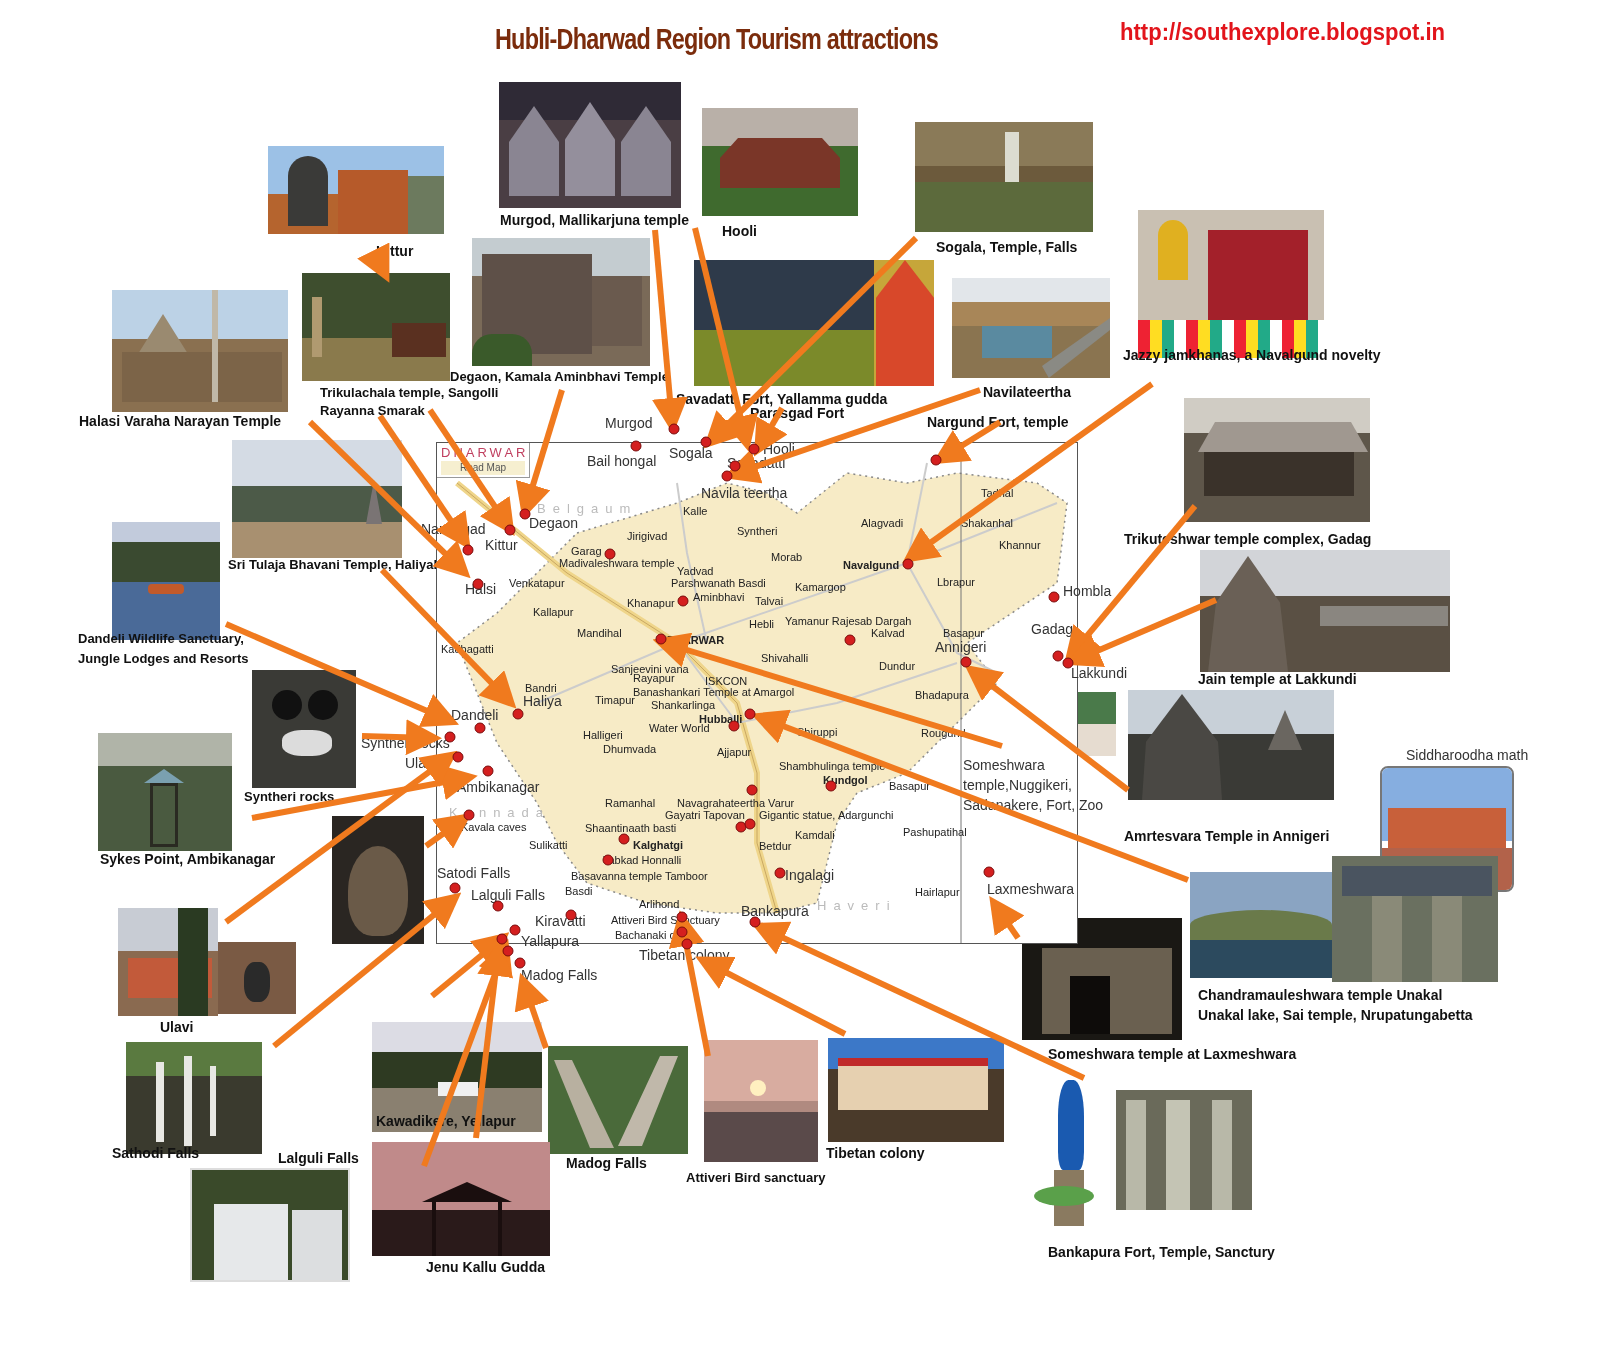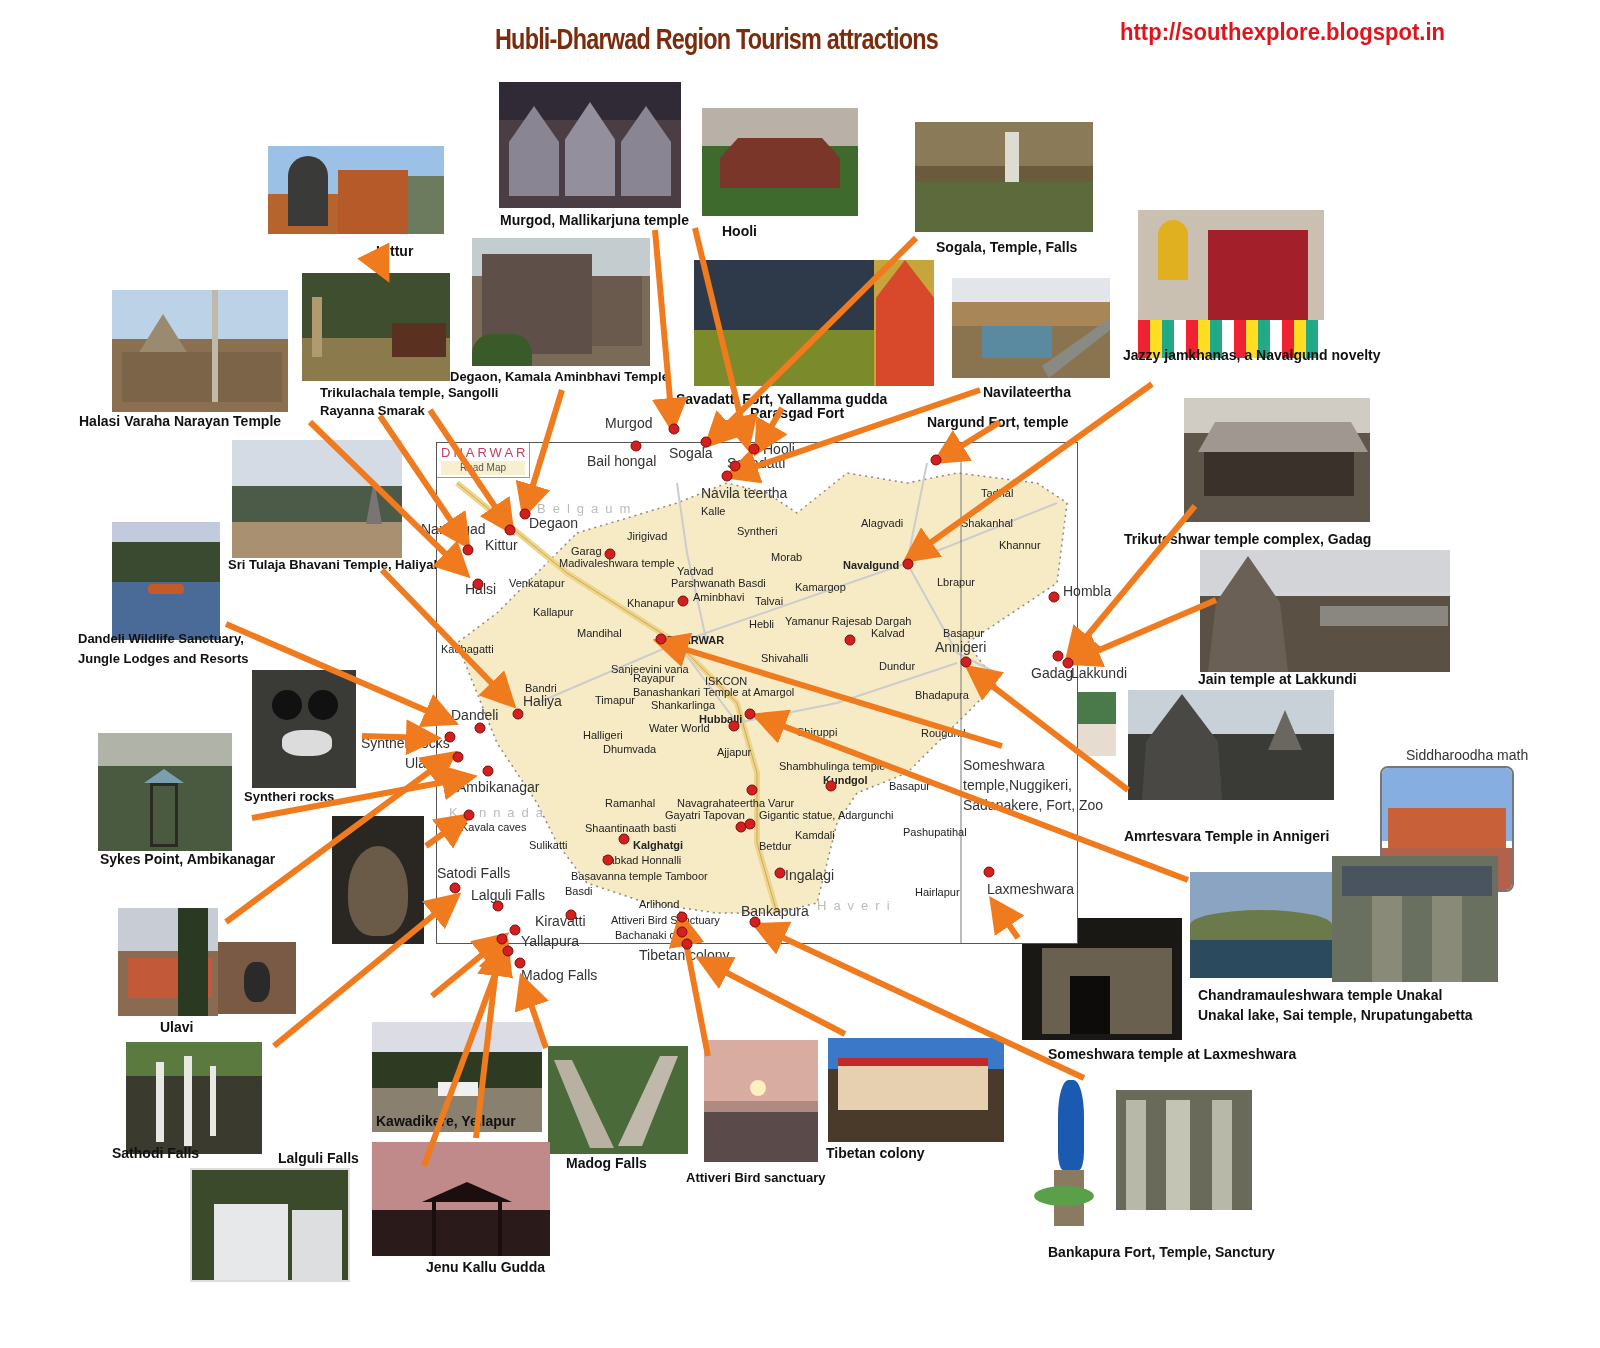--- a/index.html
+++ b/index.html
@@ -283,21 +283,21 @@
   <div class="mlabel big" style="left:168px;top:-28px;">Murgod</div>
   <div class="mlabel big" style="left:150px;top:10px;">Bail hongal</div>
   <div class="mlabel big" style="left:232px;top:2px;">Sogala</div>
   <div class="mlabel big" style="left:326px;top:-2px;">Hooli</div>
   <div class="mlabel big" style="left:290px;top:12px;">Savadatti</div>
   <div class="mlabel big" style="left:264px;top:42px;">Navila teertha</div>
   <div class="mlabel big" style="left:92px;top:72px;">Degaon</div>
   <div class="mlabel big" style="left:48px;top:94px;">Kittur</div>
   <div class="mlabel big" style="left:-16px;top:78px;">Nandagad</div>
   <div class="mlabel big" style="left:28px;top:138px;">Halsi</div>
-  <div class="mlabel" style="left:264px;top:62px;">Kalle</div>
+  <div class="mlabel" style="left:246px;top:62px;">Kalle</div>
   <div class="mlabel" style="left:190px;top:87px;">Jirigivad</div>
   <div class="mlabel" style="left:300px;top:82px;">Syntheri</div>
   <div class="mlabel" style="left:424px;top:74px;">Alagvadi</div>
   <div class="mlabel" style="left:544px;top:44px;">Tadhal</div>
   <div class="mlabel" style="left:524px;top:74px;">Shakanhal</div>
   <div class="mlabel" style="left:562px;top:96px;">Khannur</div>
   <div class="mlabel" style="left:134px;top:102px;">Garag</div>
   <div class="mlabel" style="left:122px;top:114px;">Madivaleshwara temple</div>
   <div class="mlabel" style="left:240px;top:122px;">Yadvad</div>
   <div class="mlabel" style="left:334px;top:108px;">Morab</div>
@@ -363,21 +363,21 @@
   <div class="mlabel" style="left:202px;top:455px;">Arlihond</div>
   <div class="mlabel" style="left:478px;top:443px;">Hairlapur</div>
   <div class="mlabel big" style="left:98px;top:470px;">Kiravatti</div>
   <div class="mlabel" style="left:174px;top:471px;">Attiveri Bird Sanctuary</div>
   <div class="mlabel big" style="left:304px;top:460px;">Bankapura</div>
   <div class="mlabel" style="left:178px;top:486px;">Bachanaki dam</div>
   <div class="mlabel big" style="left:84px;top:490px;">Yallapura</div>
   <div class="mlabel big" style="left:202px;top:504px;">Tibetan colony</div>
   <div class="mlabel big" style="left:84px;top:524px;">Madog Falls</div>
   <div class="mlabel big" style="left:626px;top:140px;">Hombla</div>
-  <div class="mlabel big" style="left:594px;top:178px;margin-top:44px;">Gadag</div>
+  <div class="mlabel big" style="left:594px;top:178px;">Gadag</div>
   <div class="mlabel big" style="left:634px;top:222px;">Lakkundi</div>
   <div class="mlabel big" style="left:550px;top:438px;">Laxmeshwara</div>
   <div class="mlabel big" style="left:526px;top:314px;">Someshwara</div>
   <div class="mlabel big" style="left:526px;top:334px;">temple,Nuggikeri,</div>
   <div class="mlabel big" style="left:526px;top:354px;">Sadanakere, Fort, Zoo</div>
 </div>
 
 <svg class="arrows" width="1600" height="1348" viewBox="0 0 1600 1348">
   <defs>
     <marker id="ah" markerWidth="6" markerHeight="6" refX="4" refY="3" orient="auto">

